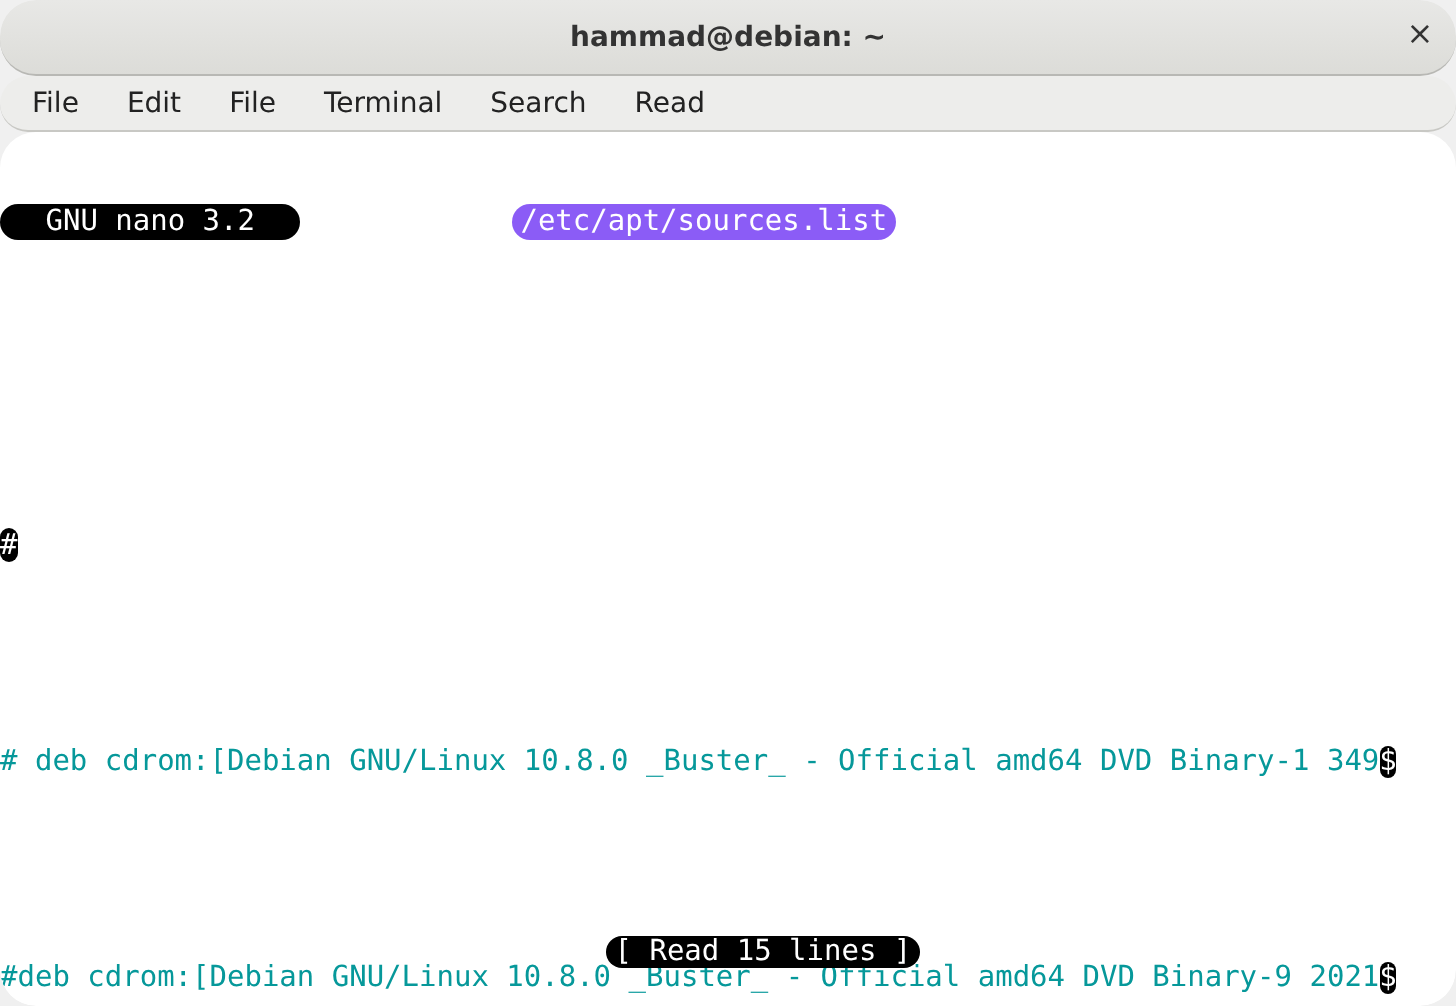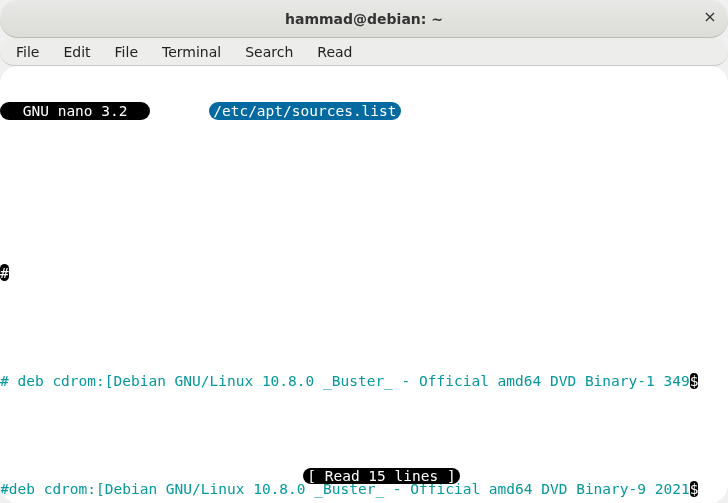--- a/index.html
+++ b/index.html
@@ -65,24 +65,24 @@
   background: #ffffff;
   color: #000;
   display: flex;
 }
 .header-seg {
   background: #000;
   color: #fff;
   padding: 0 14px;
 }
 .header-file {
-  background: #0369a1;
+  background: #8b5cf6;
   color: #fff;
   padding: 0 4px;
-  margin-left: 59px;
+  margin-left: 106px;
 }
 .content { padding: 0; }
 .line { height: 18px; white-space: pre; }
 .cursor-box {
   display: inline-block;
   background: #000;
   color: #fff;
   width: 9px;
   height: 17px;
   vertical-align: top;

